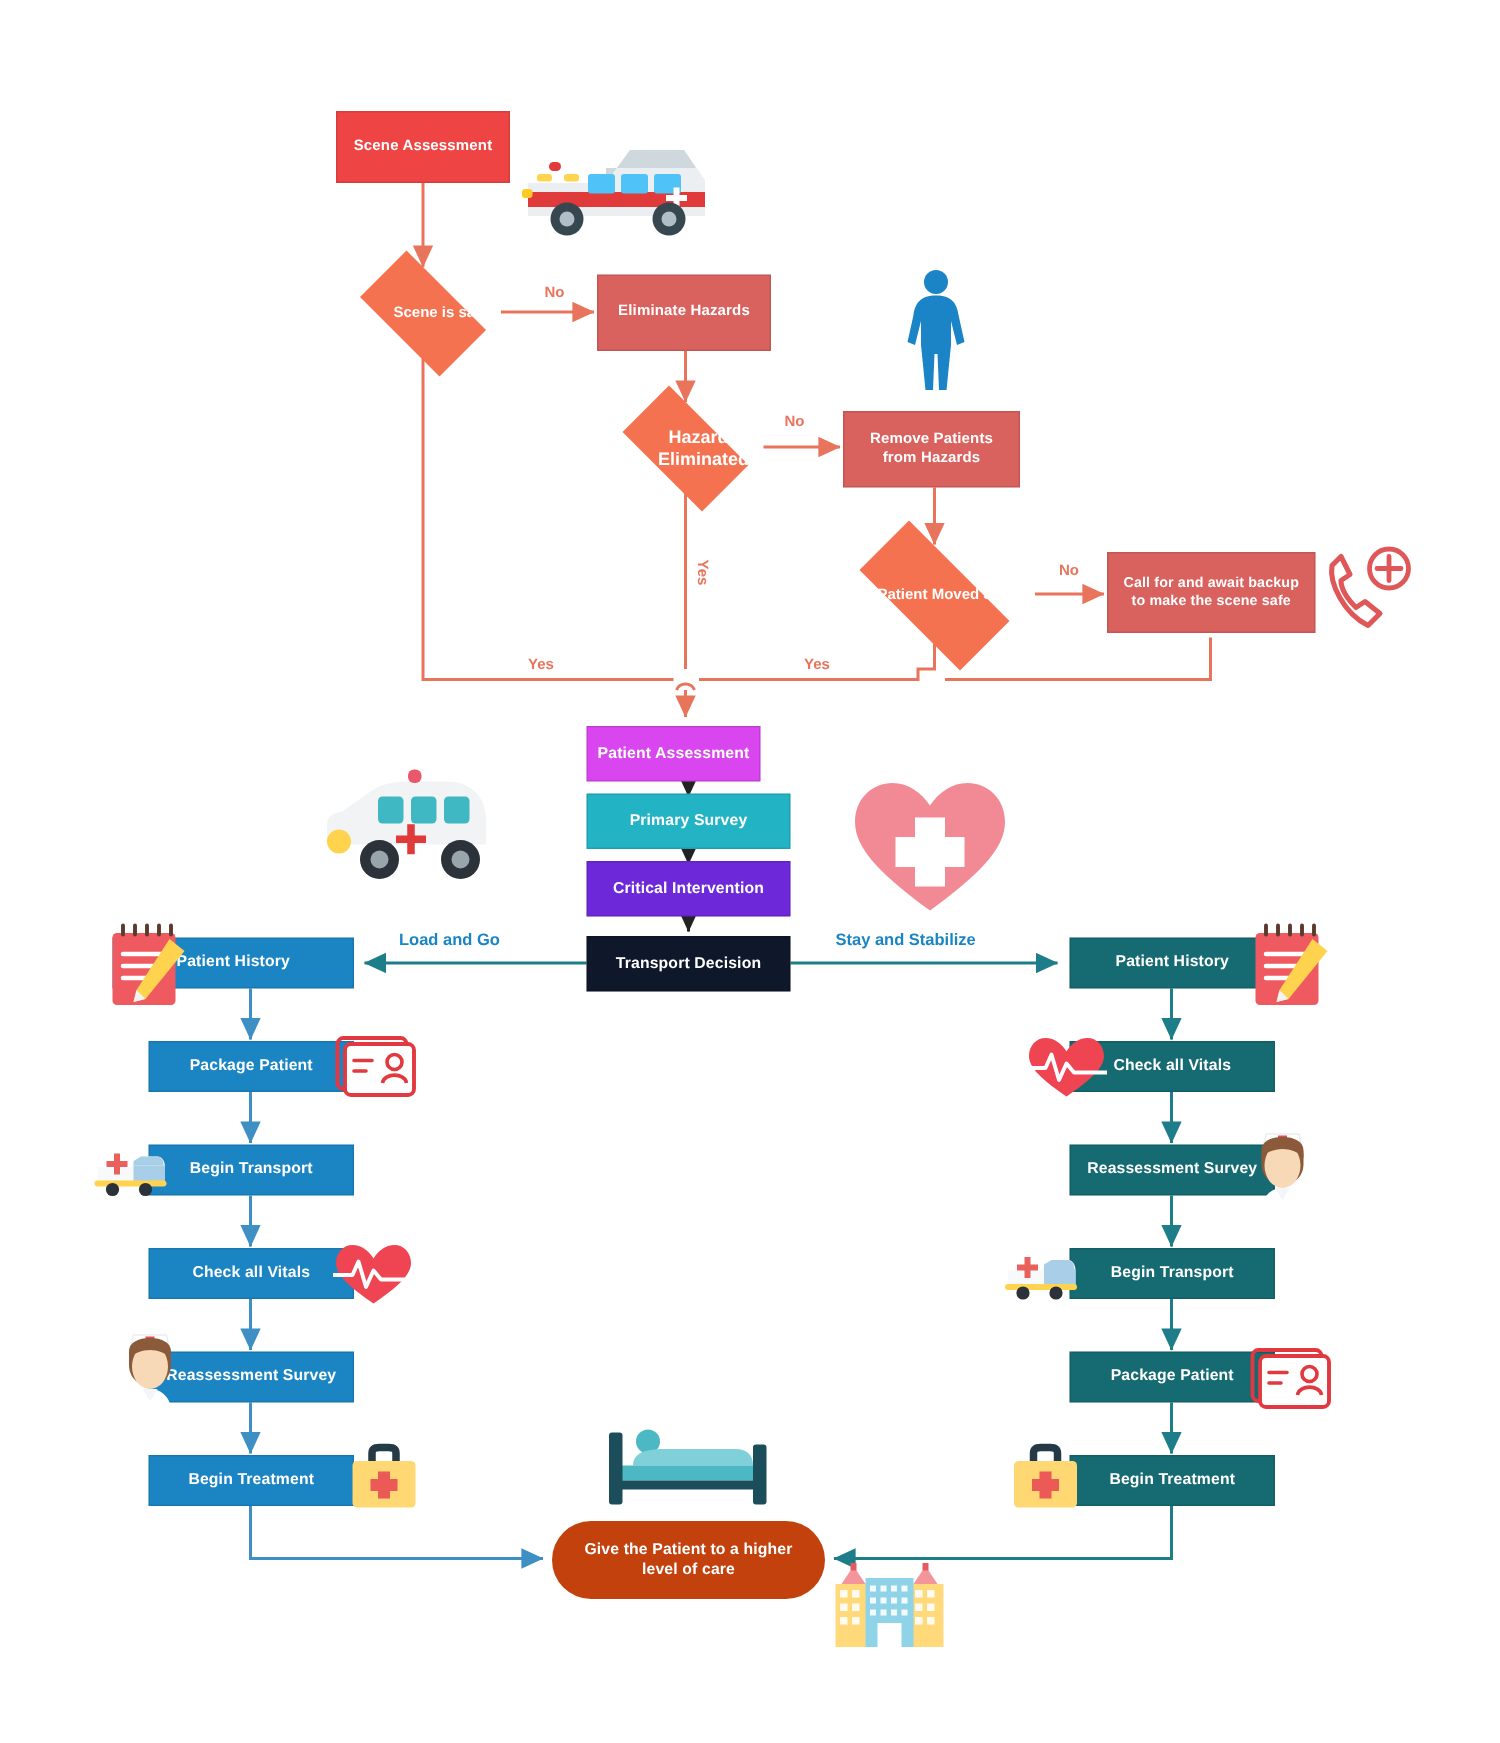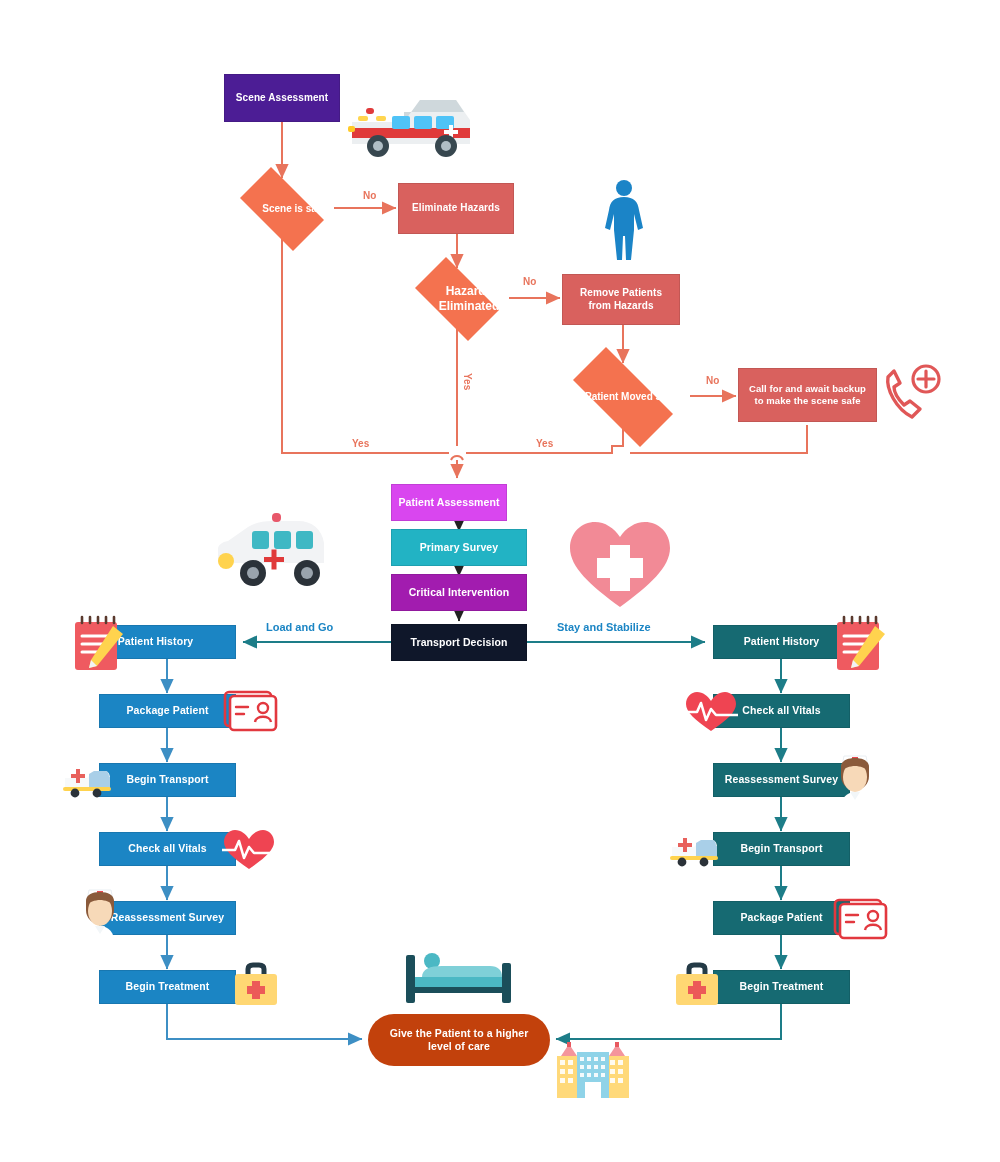--- a/index.html
+++ b/index.html
@@ -88,21 +88,21 @@
       <path d="M781,659 L781,693" stroke="#1d7d88" marker-end="url(#at)"></path>
       <path d="M781,728 L781,762" stroke="#1d7d88" marker-end="url(#at)"></path>
       <path d="M781,797 L781,831" stroke="#1d7d88" marker-end="url(#at)"></path>
       <path d="M781,866 L781,900" stroke="#1d7d88" marker-end="url(#at)"></path>
       <path d="M781,935 L781,969" stroke="#1d7d88" marker-end="url(#at)"></path>
 
       <path d="M781,1004 L781,1039 L556,1039" stroke="#1d7d88" marker-end="url(#at)"></path>
     </g>
   </svg>
 
-  <div class="node rect" style="left:224px;top:74px;width:116px;height:48px;background:#4c1d95;font-size:10px;">
+  <div class="node rect" style="left:224px;top:74px;width:116px;height:48px;background:#ef4444;font-size:10px;">
     <span>Scene Assessment</span>
   </div>
 
   <div class="diamond" style="left:229px;top:178px;width:106px;height:62px;">
     <div class="dshape"></div>
     <div class="dlabel" style="font-size:10px;">
       <span>Scene is safe</span>
     </div>
   </div>
 
@@ -131,21 +131,21 @@
   <div class="node rect" style="left:738px;top:368px;width:139px;height:54px;background:#d9615e;font-size:9.5px;padding:0 6px;">
     <span>Call for and await backup to make the scene safe</span>
   </div>
 
   <div class="node rect" style="left:391px;top:484px;width:116px;height:37px;background:#d946ef;font-size:10.5px;">
     <span>Patient Assessment</span>
   </div>
   <div class="node rect" style="left:391px;top:529px;width:136px;height:37px;background:#22b3c4;font-size:10.5px;">
     <span>Primary Survey</span>
   </div>
-  <div class="node rect" style="left:391px;top:574px;width:136px;height:37px;background:#a21caf;font-size:10.5px;">
+  <div class="node rect" style="left:391px;top:574px;width:136px;height:37px;background:#6d28d9;font-size:10.5px;">
     <span>Critical Intervention</span>
   </div>
   <div class="node rect" style="left:391px;top:624px;width:136px;height:37px;background:#0f172a;font-size:10.5px;">
     <span>Transport Decision</span>
   </div>
 
   <div class="node rect" style="left:75px;top:625px;width:161px;height:34px;background:#1b85c4;font-size:10.5px;">
     <span>Patient History</span>
   </div>
   <div class="node rect" style="left:99px;top:694px;width:137px;height:34px;background:#1b85c4;font-size:10.5px;">

